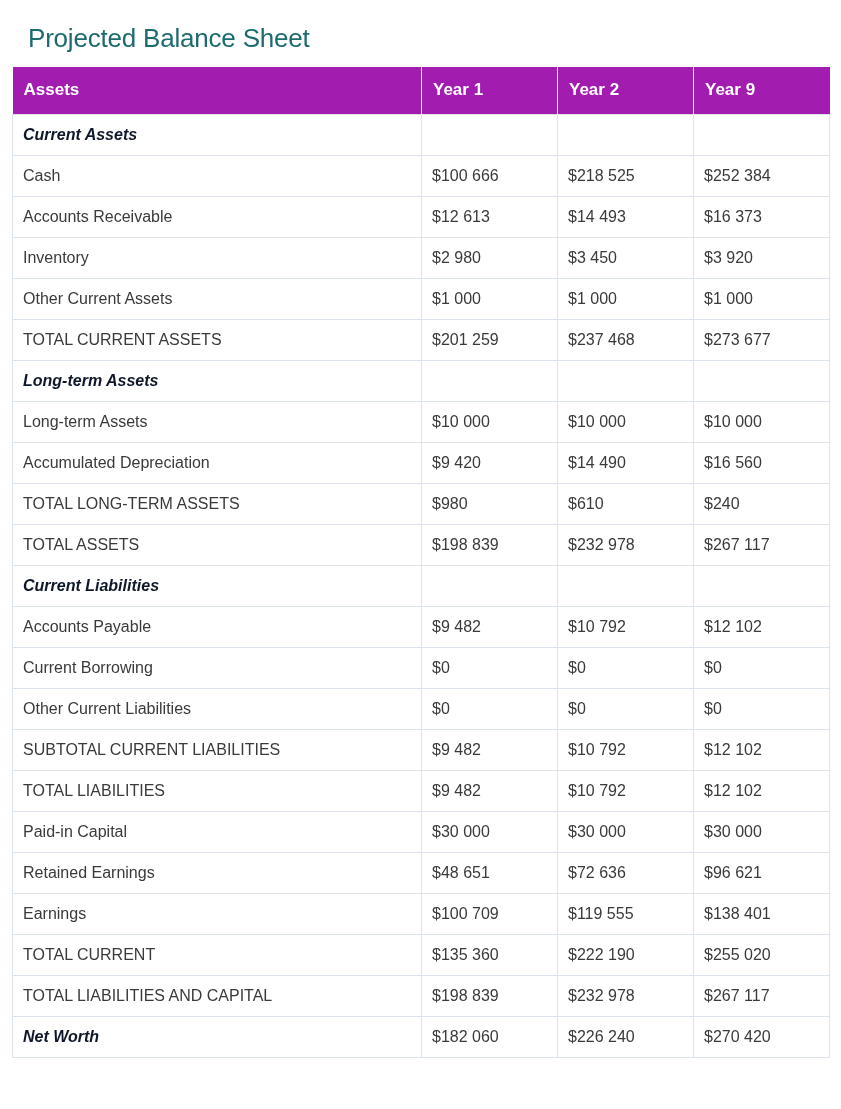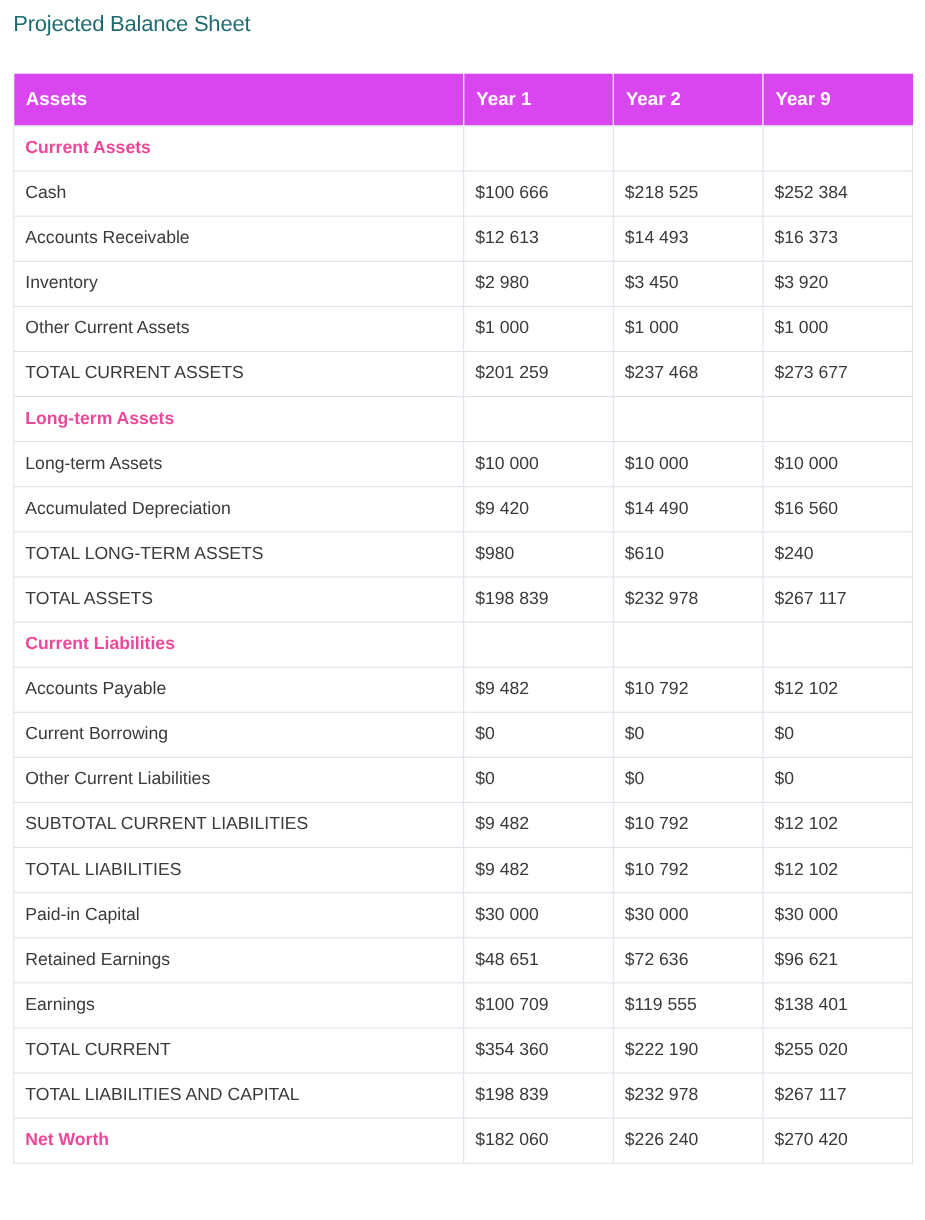--- a/index.html
+++ b/index.html
@@ -12,39 +12,39 @@
       height: 1109px;
       position: relative;
       font-family: "Liberation Sans", sans-serif;
       color: #333333;
       overflow: hidden;
     }
     .page-title {
       position: absolute;
       left: 12px;
       top: 4px;
-      margin: 0;
-      font-size: 20px;
+      margin: 16px;
+      font-size: 26px;
       font-weight: normal;
       color: #1d6b6e;
       letter-spacing: -0.2px;
       line-height: 36px;
     }
     table.balance {
       position: absolute;
       left: 12px;
       top: 67px;
       width: 818px;
       border-collapse: collapse;
       table-layout: fixed;
     }
     table.balance col.c-label { width: 409px; }
     table.balance col.c-year { width: 136px; }
     thead th {
-      background: #d946ef;
+      background: #a21caf;
       color: #ffffff;
       font-weight: bold;
       font-size: 17px;
       text-align: left;
       height: 47px;
       padding: 0 0 0 11px;
       border-left: 1px solid #ffffff;
       box-sizing: border-box;
     }
     thead th:first-child { border-left: none; }
@@ -53,21 +53,22 @@
       padding: 0 0 0 10px;
       font-size: 16px;
       color: #3a3a3a;
       border: 1px solid #dde3ea;
       box-sizing: border-box;
       white-space: nowrap;
     }
     tbody tr.section td.label,
     tbody tr.bold td.label {
       font-weight: bold;
-      color: #ec4899;
+      color: #0f172a;
+      font-style: italic;
     }
   </style>
 </head>
 <body>
 
 <h1 class="page-title">Projected Balance Sheet</h1>
 
 <table class="balance">
   <colgroup>
     <col class="c-label">
@@ -199,21 +200,21 @@
         <td class="value">$96 621</td>
       </tr>
       <tr class="item">
         <td class="label">Earnings</td>
         <td class="value">$100 709</td>
         <td class="value">$119 555</td>
         <td class="value">$138 401</td>
       </tr>
       <tr class="total">
         <td class="label">TOTAL CURRENT</td>
-        <td class="value">$354 360</td>
+        <td class="value">$135 360</td>
         <td class="value">$222 190</td>
         <td class="value">$255 020</td>
       </tr>
       <tr class="total">
         <td class="label">TOTAL LIABILITIES AND CAPITAL</td>
         <td class="value">$198 839</td>
         <td class="value">$232 978</td>
         <td class="value">$267 117</td>
       </tr>
       <tr class="bold">

